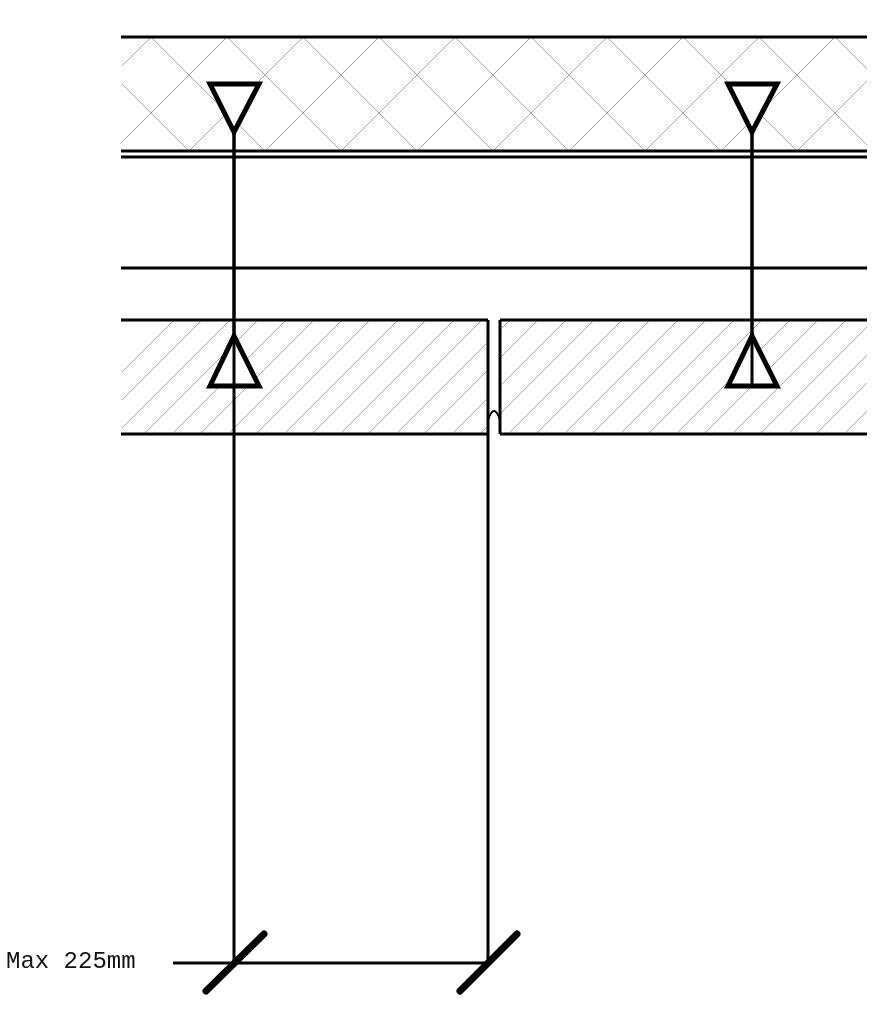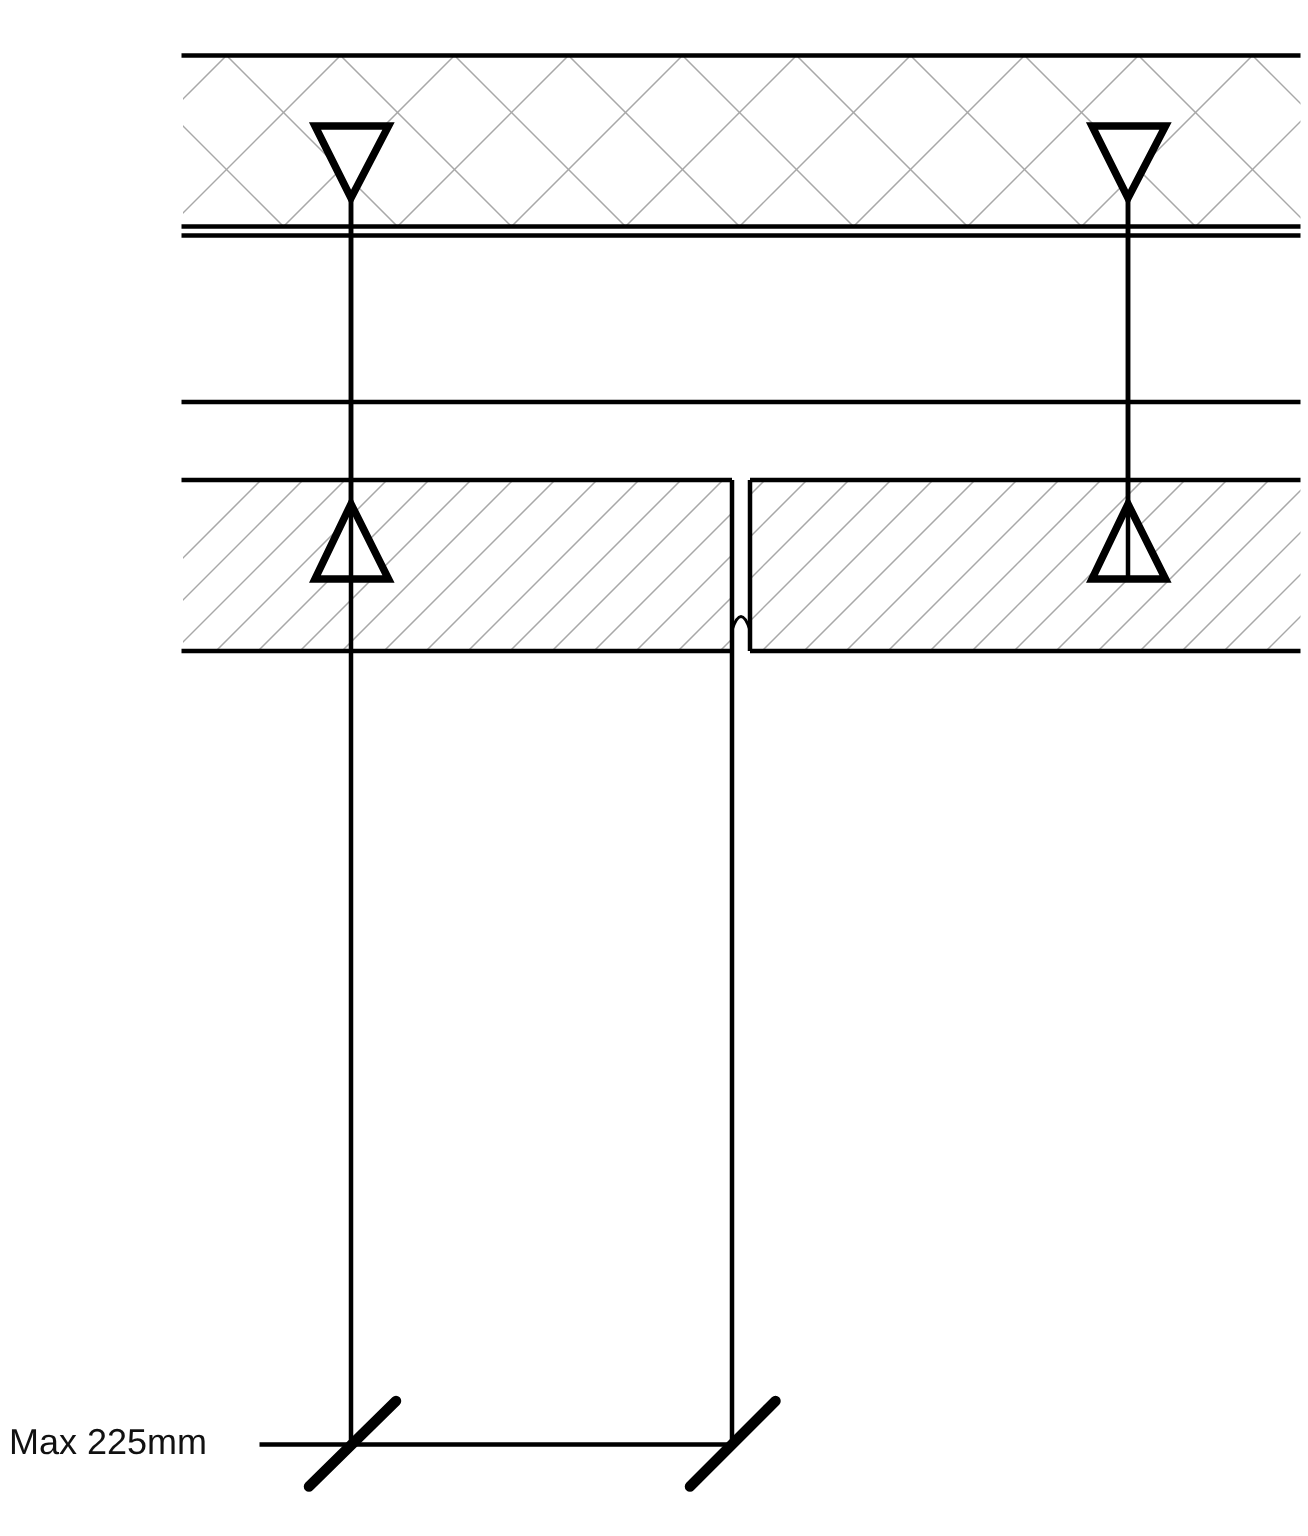--- a/index.html
+++ b/index.html
@@ -2,21 +2,21 @@
 <html><head>
 <meta charset="utf-8">
 <style>
   html, body { margin: 0; padding: 0; background: #ffffff; }
   body { width: 872px; height: 1024px; position: relative; overflow: hidden; }
   svg { position: absolute; left: 0; top: 0; }
   .dim-label {
     position: absolute;
     left: 6px;
     top: 948px;
-    font-family: Liberation Sans, sans-serif;
+    font-family: Liberation Mono, monospace;
     font-size: 24px;
     color: #111111;
     white-space: nowrap;
   }
 </style>
 </head>
 <body>
 
 <svg width="872" height="1024" viewBox="0 0 872 1024" xmlns="http://www.w3.org/2000/svg">
   <defs>

